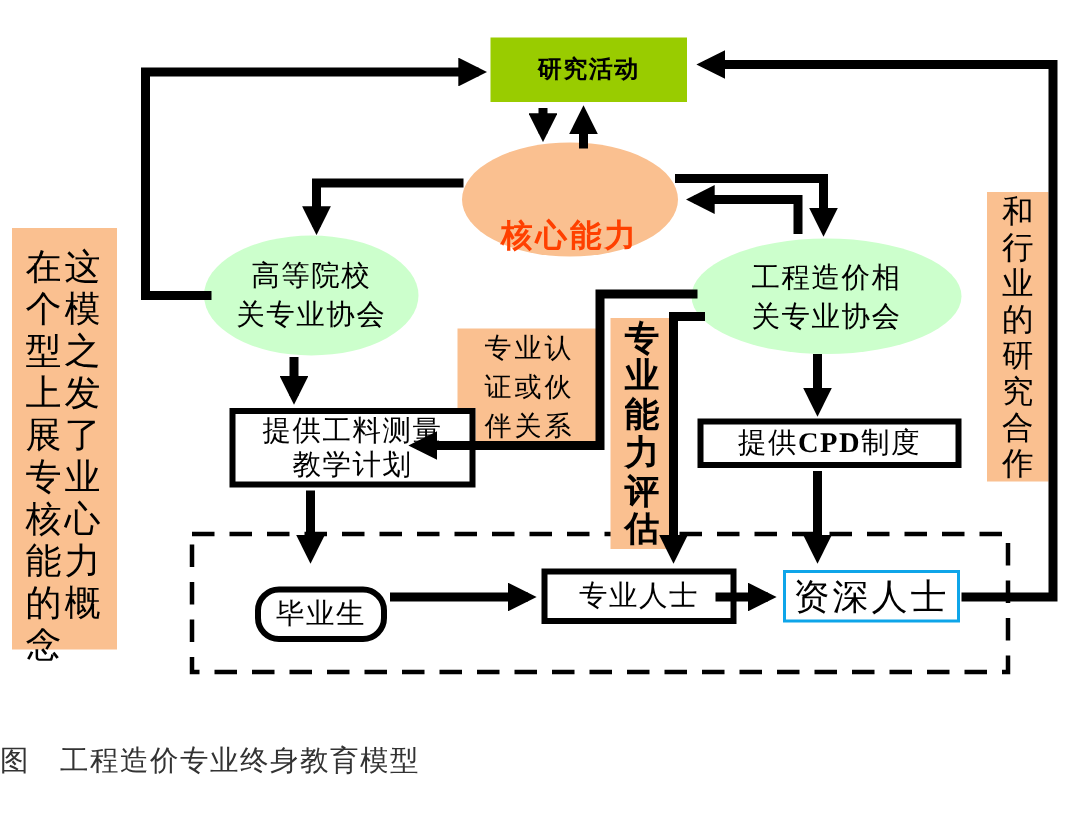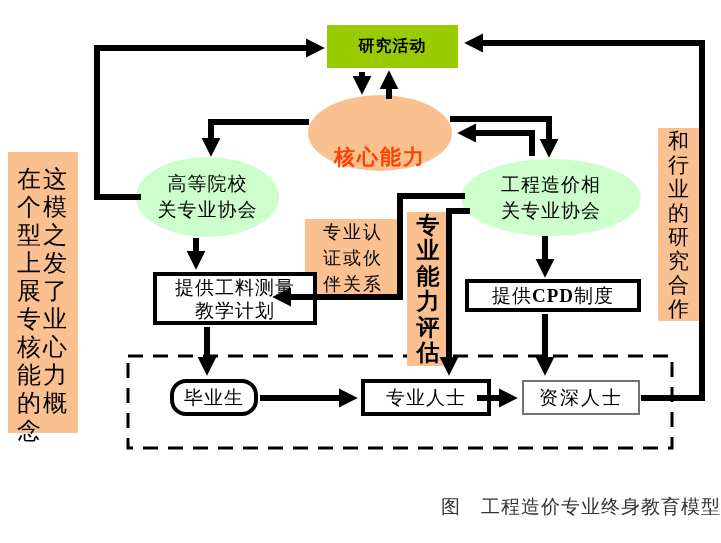--- a/index.html
+++ b/index.html
@@ -10,32 +10,32 @@
   .layer{position:absolute;left:0;top:0;width:721px;height:543px;pointer-events:none;}
   .under{z-index:1;} .over{z-index:3;}
   .node{position:absolute;display:flex;flex-direction:column;align-items:center;justify-content:center;
         text-align:center;box-sizing:border-box;z-index:2;}
   .rect-green{background:var(--node-green);font-weight:bold;font-size:16px;letter-spacing:1px;}
   .ellipse{border-radius:50%;}
   .ellipse-green{background:var(--ellipse-green);font-size:19px;letter-spacing:1px;}
   .ellipse-peach{background:var(--peach);}
   .core-label{color:var(--core-text);font-weight:bold;font-size:21px;letter-spacing:2px;}
   .white-box{background:#fff;border:4px solid #000;font-size:19px;line-height:23px;letter-spacing:1px;}
-  .white-box-thin{background:#fff;border:2px solid #737373;font-size:19px;letter-spacing:2px;}
+  .white-box-thin{background:#fff;border:2px solid #0ea5e9;font-size:24px;letter-spacing:2px;}
   .peach-box{background:var(--peach);}
   .cert{font-size:18px;line-height:26px;letter-spacing:2px;}
   .assess{font-size:23px;line-height:25.5px;font-weight:bold;}
   .note-left{font-size:24px;line-height:28px;letter-spacing:2px;padding:13px 0 0 9px;
              justify-content:flex-start;align-items:flex-start;text-align:left;word-break:break-all;}
   .note-left .txt{width:56px;}
   .note-right{font-size:21px;line-height:24px;word-break:break-all;}
   .note-right .txt{width:23px;}
   .lifelong{position:absolute;left:386px;top:416px;width:130px;z-index:2;
             color:var(--lifelong-text);font-weight:bold;font-size:18px;letter-spacing:2px;}
-  .caption{position:absolute;left:0;top:494px;width:721px;text-align:right;z-index:2;
+  .caption{position:absolute;left:0;top:494px;width:721px;text-align:left;z-index:2;
            font-size:19px;color:#333;letter-spacing:1px;}
   .line2{display:block;}
 </style>
 </head>
 <body>
 
 <div class="page">
 
   <svg class="layer under" viewBox="0 0 721 543">
     <rect x="128" y="356" width="544" height="92" fill="none" stroke="var(--line)" stroke-width="3" stroke-dasharray="15 10"></rect>
@@ -73,21 +73,21 @@
     <span class="line2">提供工料测量</span>
     <span class="line2">教学计划</span>
   </div>
 
   <div class="node white-box" style="left:465px;top:279px;width:176px;height:33px;flex-direction:row;">
     <span>提供</span>
       <span style="font-weight:bold;font-family:'Liberation Serif',serif;">CPD</span>
       <span>制度</span>
   </div>
 
-  <div class="node white-box" style="left:170px;top:379px;width:88px;height:37px;border-radius:16px;">
+  <div class="node white-box" style="left:170px;top:391px;width:88px;height:37px;border-radius:16px;">
     <span>毕业生</span>
   </div>
 
   <div class="node white-box" style="left:361px;top:379px;width:130px;height:37px;">
     <span>专业人士</span>
   </div>
 
   <div class="node white-box-thin" style="left:522px;top:380px;width:118px;height:35px;">
     <span>资深人士</span>
   </div>

